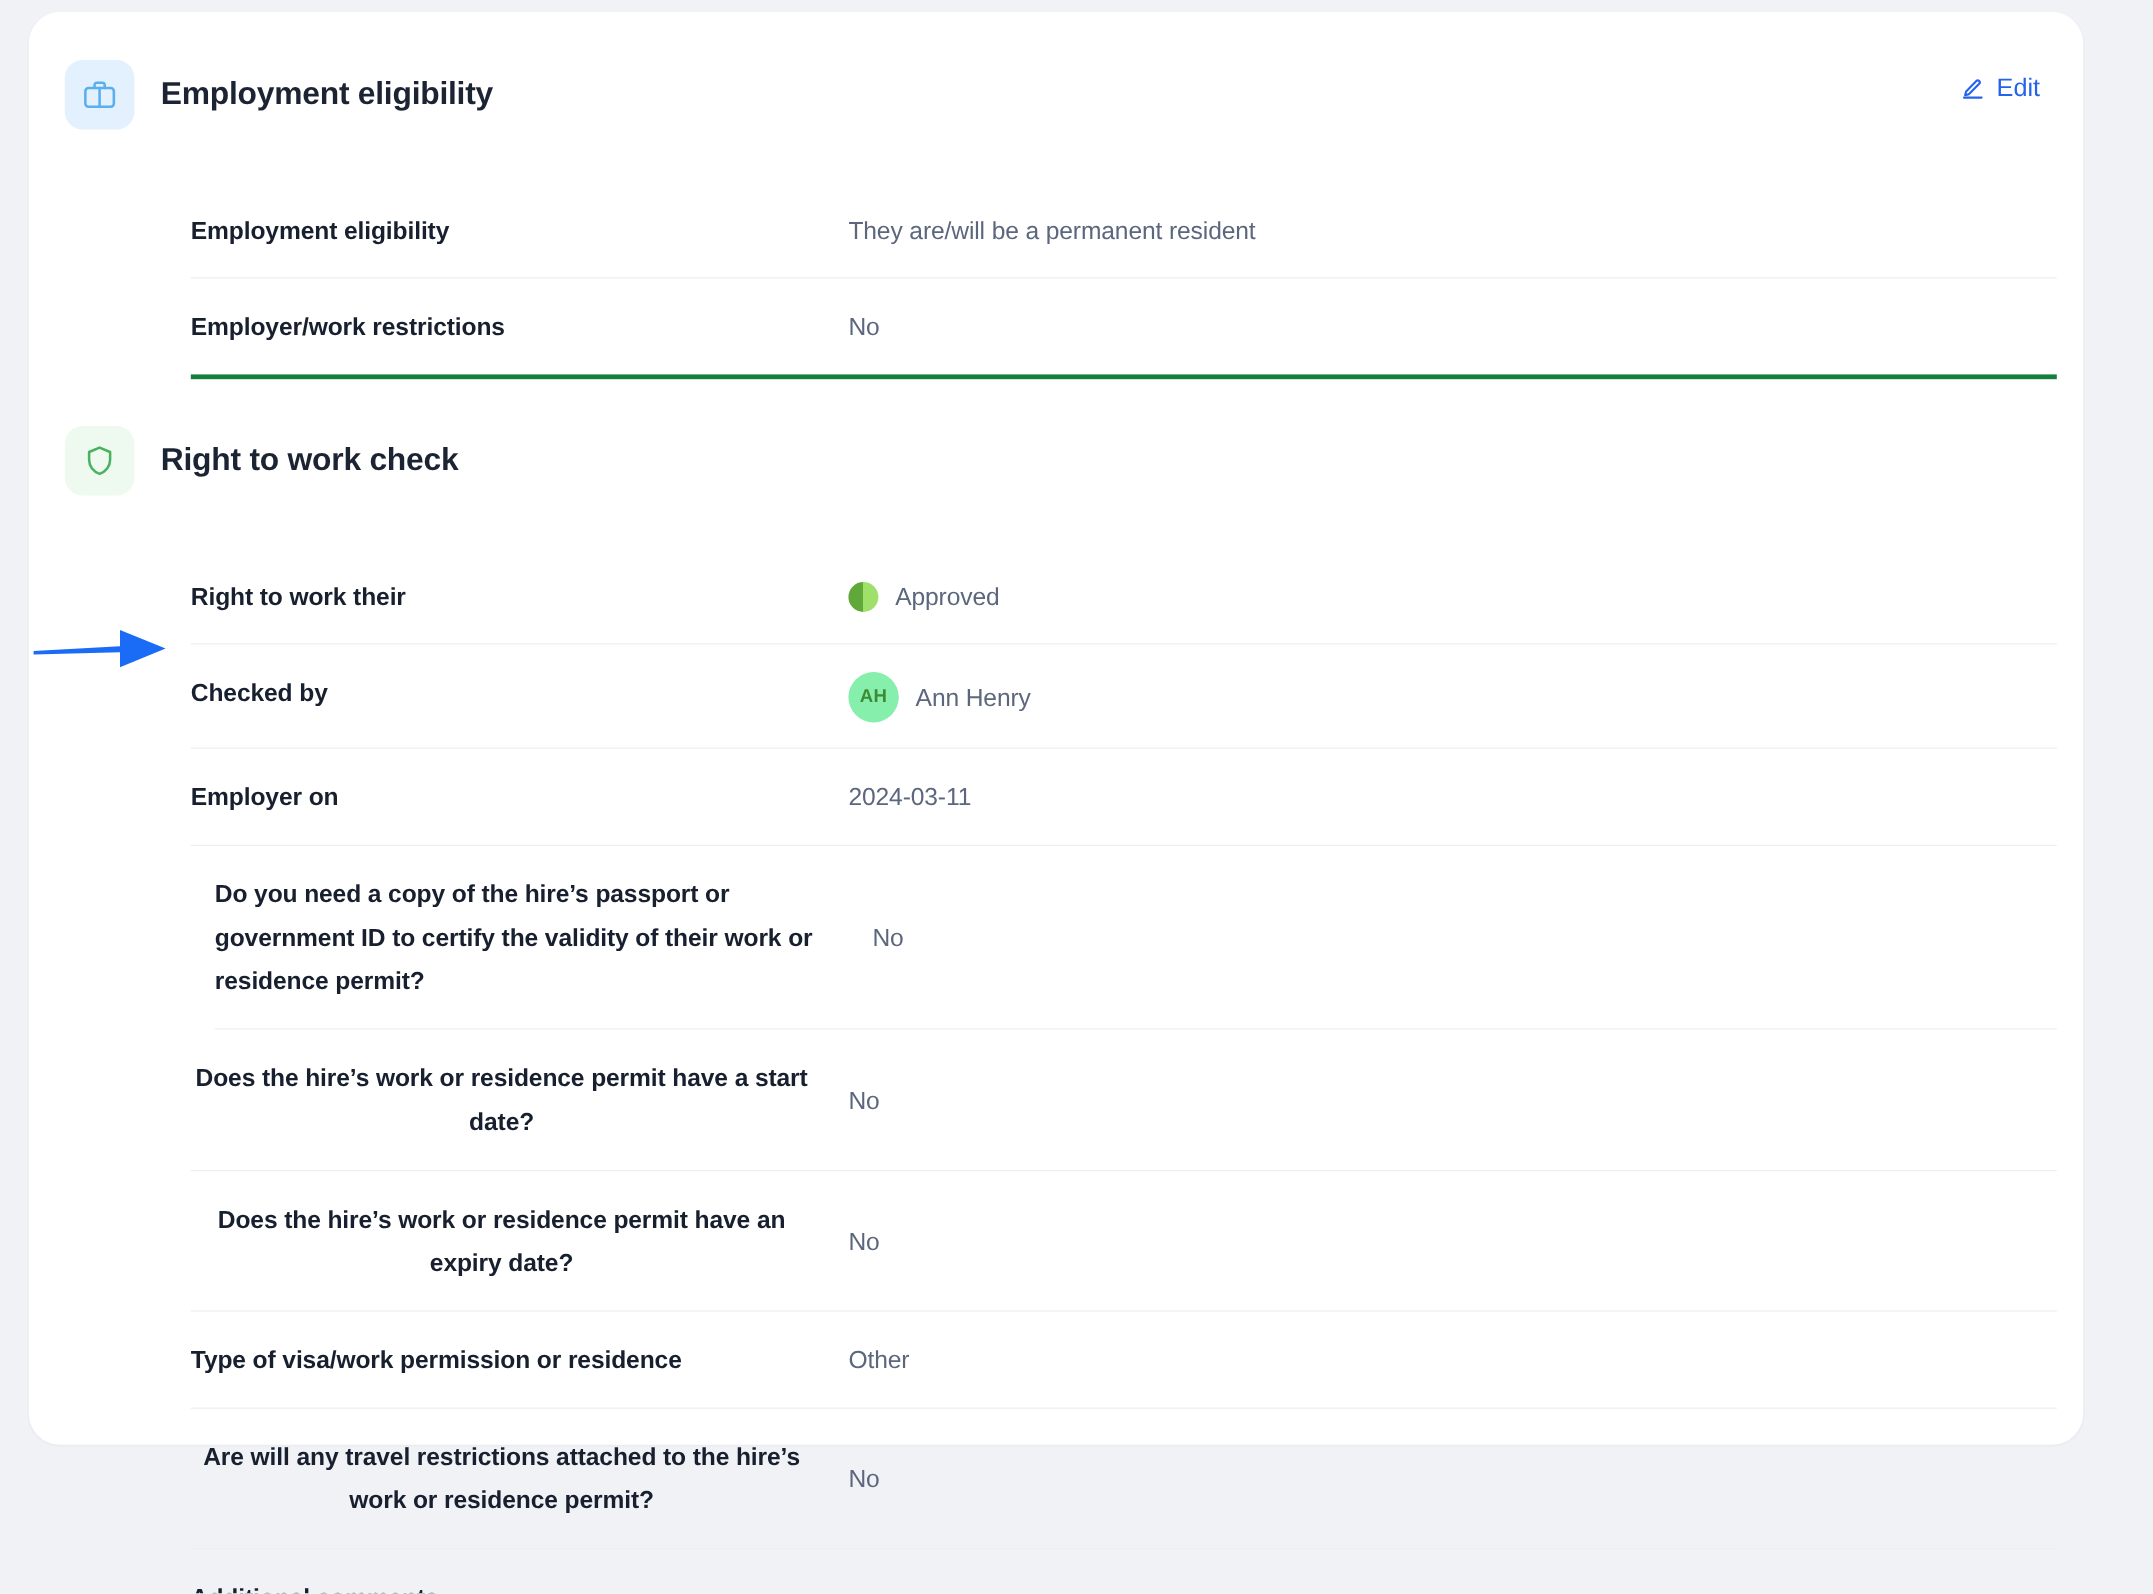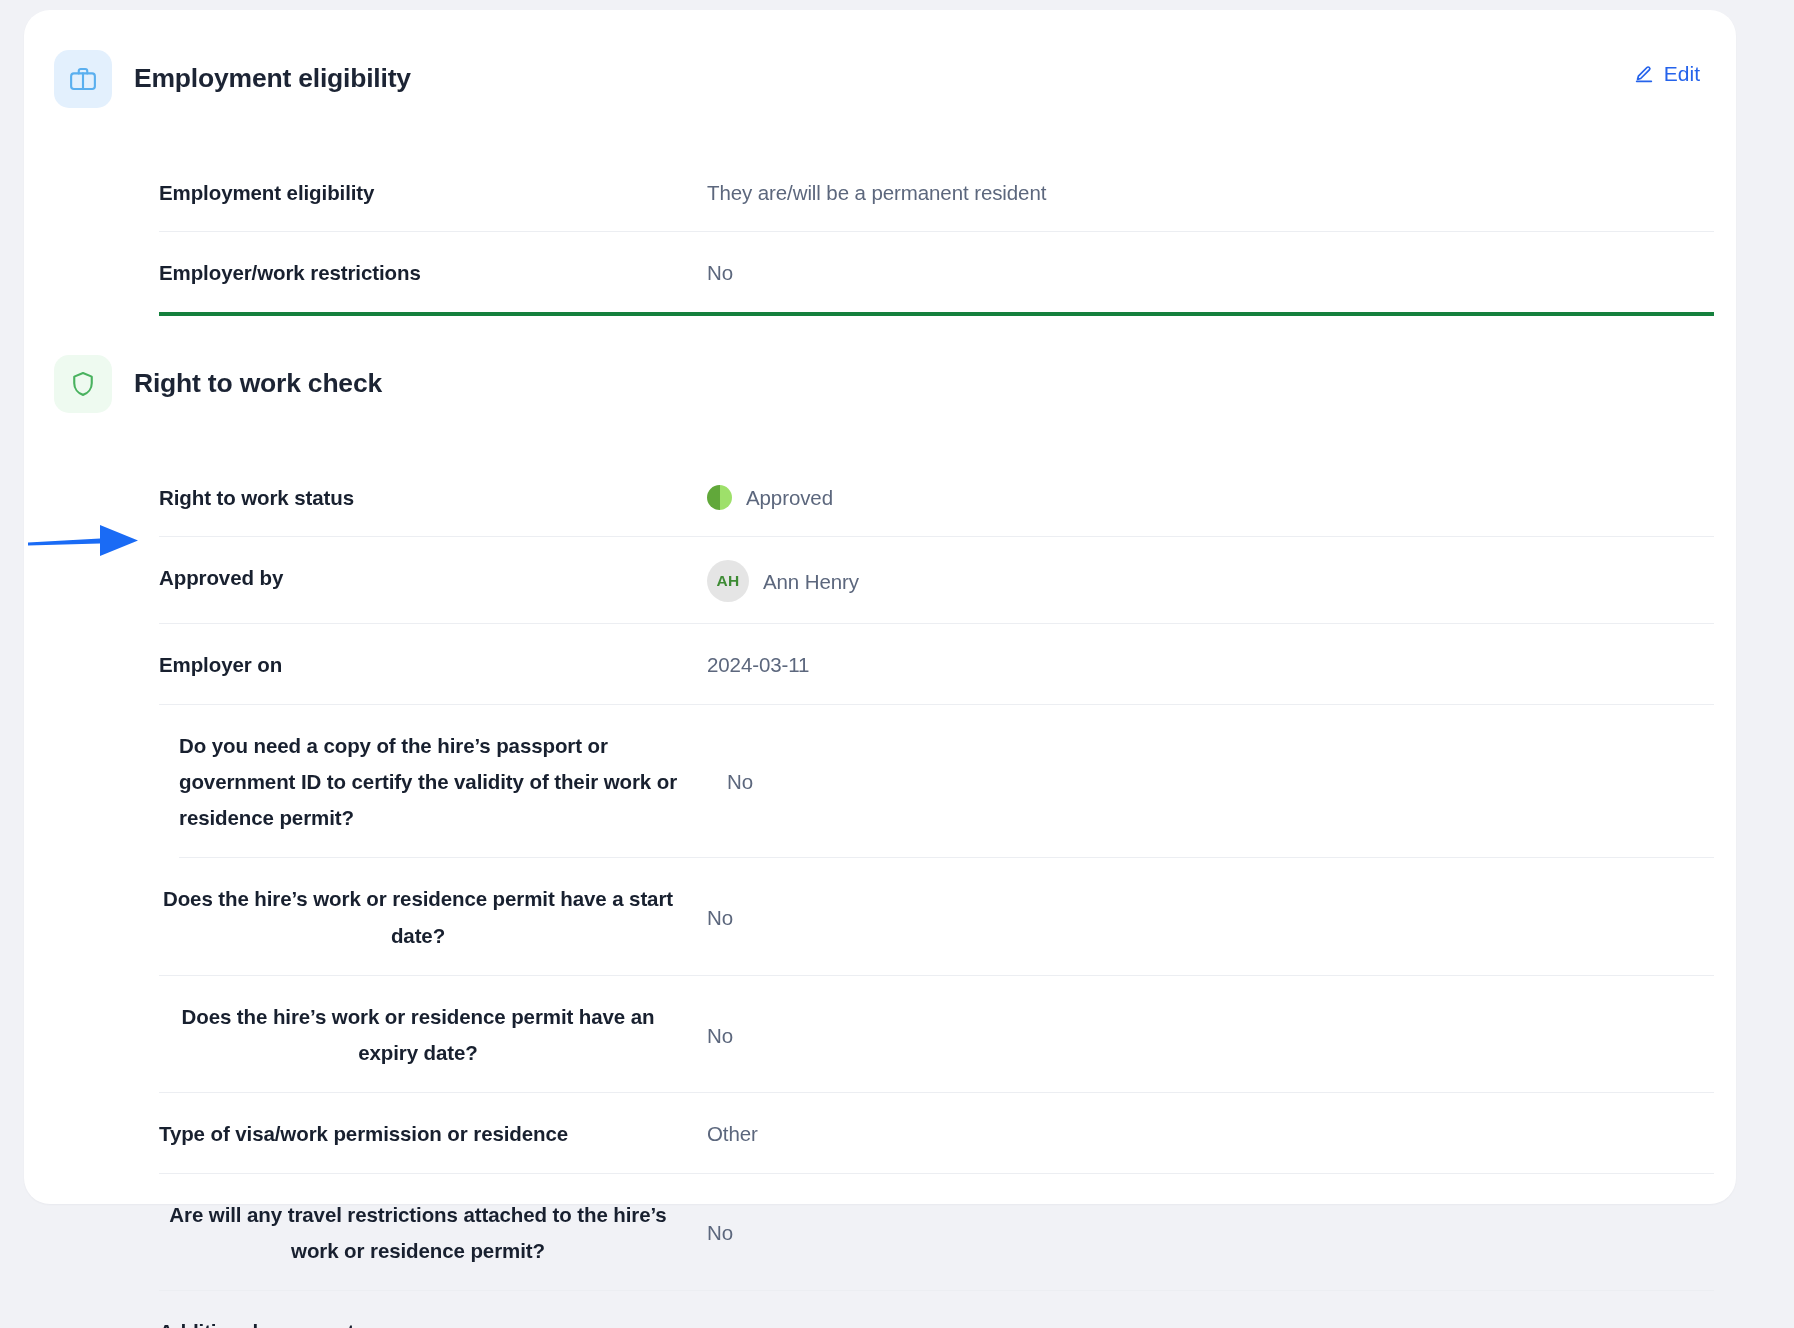--- a/index.html
+++ b/index.html
@@ -128,21 +128,21 @@
     border-radius: 50%;
     flex: 0 0 auto;
     background: linear-gradient(to right, #61a83a 0%, #61a83a 50%, #9ee06a 50%, #9ee06a 100%);
   }
 
   
   .avatar {
     width: 42px;
     height: 42px;
     border-radius: 50%;
-    background: #e5e5e5;
+    background: #86efac;
     color: #3d8b34;
     font-size: 15.5px;
     font-weight: 700;
     display: flex;
     align-items: center;
     justify-content: center;
     flex: 0 0 auto;
     letter-spacing: 0.3px;
   }
 
@@ -204,29 +204,29 @@
           <svg width="30" height="30" viewBox="0 0 24 24" fill="none" stroke="#49b25f" stroke-width="1.7" stroke-linecap="round" stroke-linejoin="round">
             <path d="M12 3.2 5 6.1v5.2c0 4.4 2.9 8.1 7 9.4 4.1-1.3 7-5 7-9.4V6.1l-7-2.9z"></path>
           </svg>
         </div>
         <div class="section-title">Right to work check</div>
       </div>
 
       <div class="rows" style="margin-top:44px;">
 
         <div class="row">
-          <div class="row-label">Right to work status</div>
+          <div class="row-label">Right to work their</div>
           <div class="row-value">
             <span class="status-dot"></span>
             <span>Approved</span>
           </div>
         </div>
 
         <div class="row">
-          <div class="row-label">Approved by</div>
+          <div class="row-label">Checked by</div>
           <div class="row-value">
             <span class="avatar">AH</span>
             <span>Ann Henry</span>
           </div>
         </div>
 
         <div class="row">
           <div class="row-label">Employer on</div>
           <div class="row-value">2024-03-11</div>
         </div>

